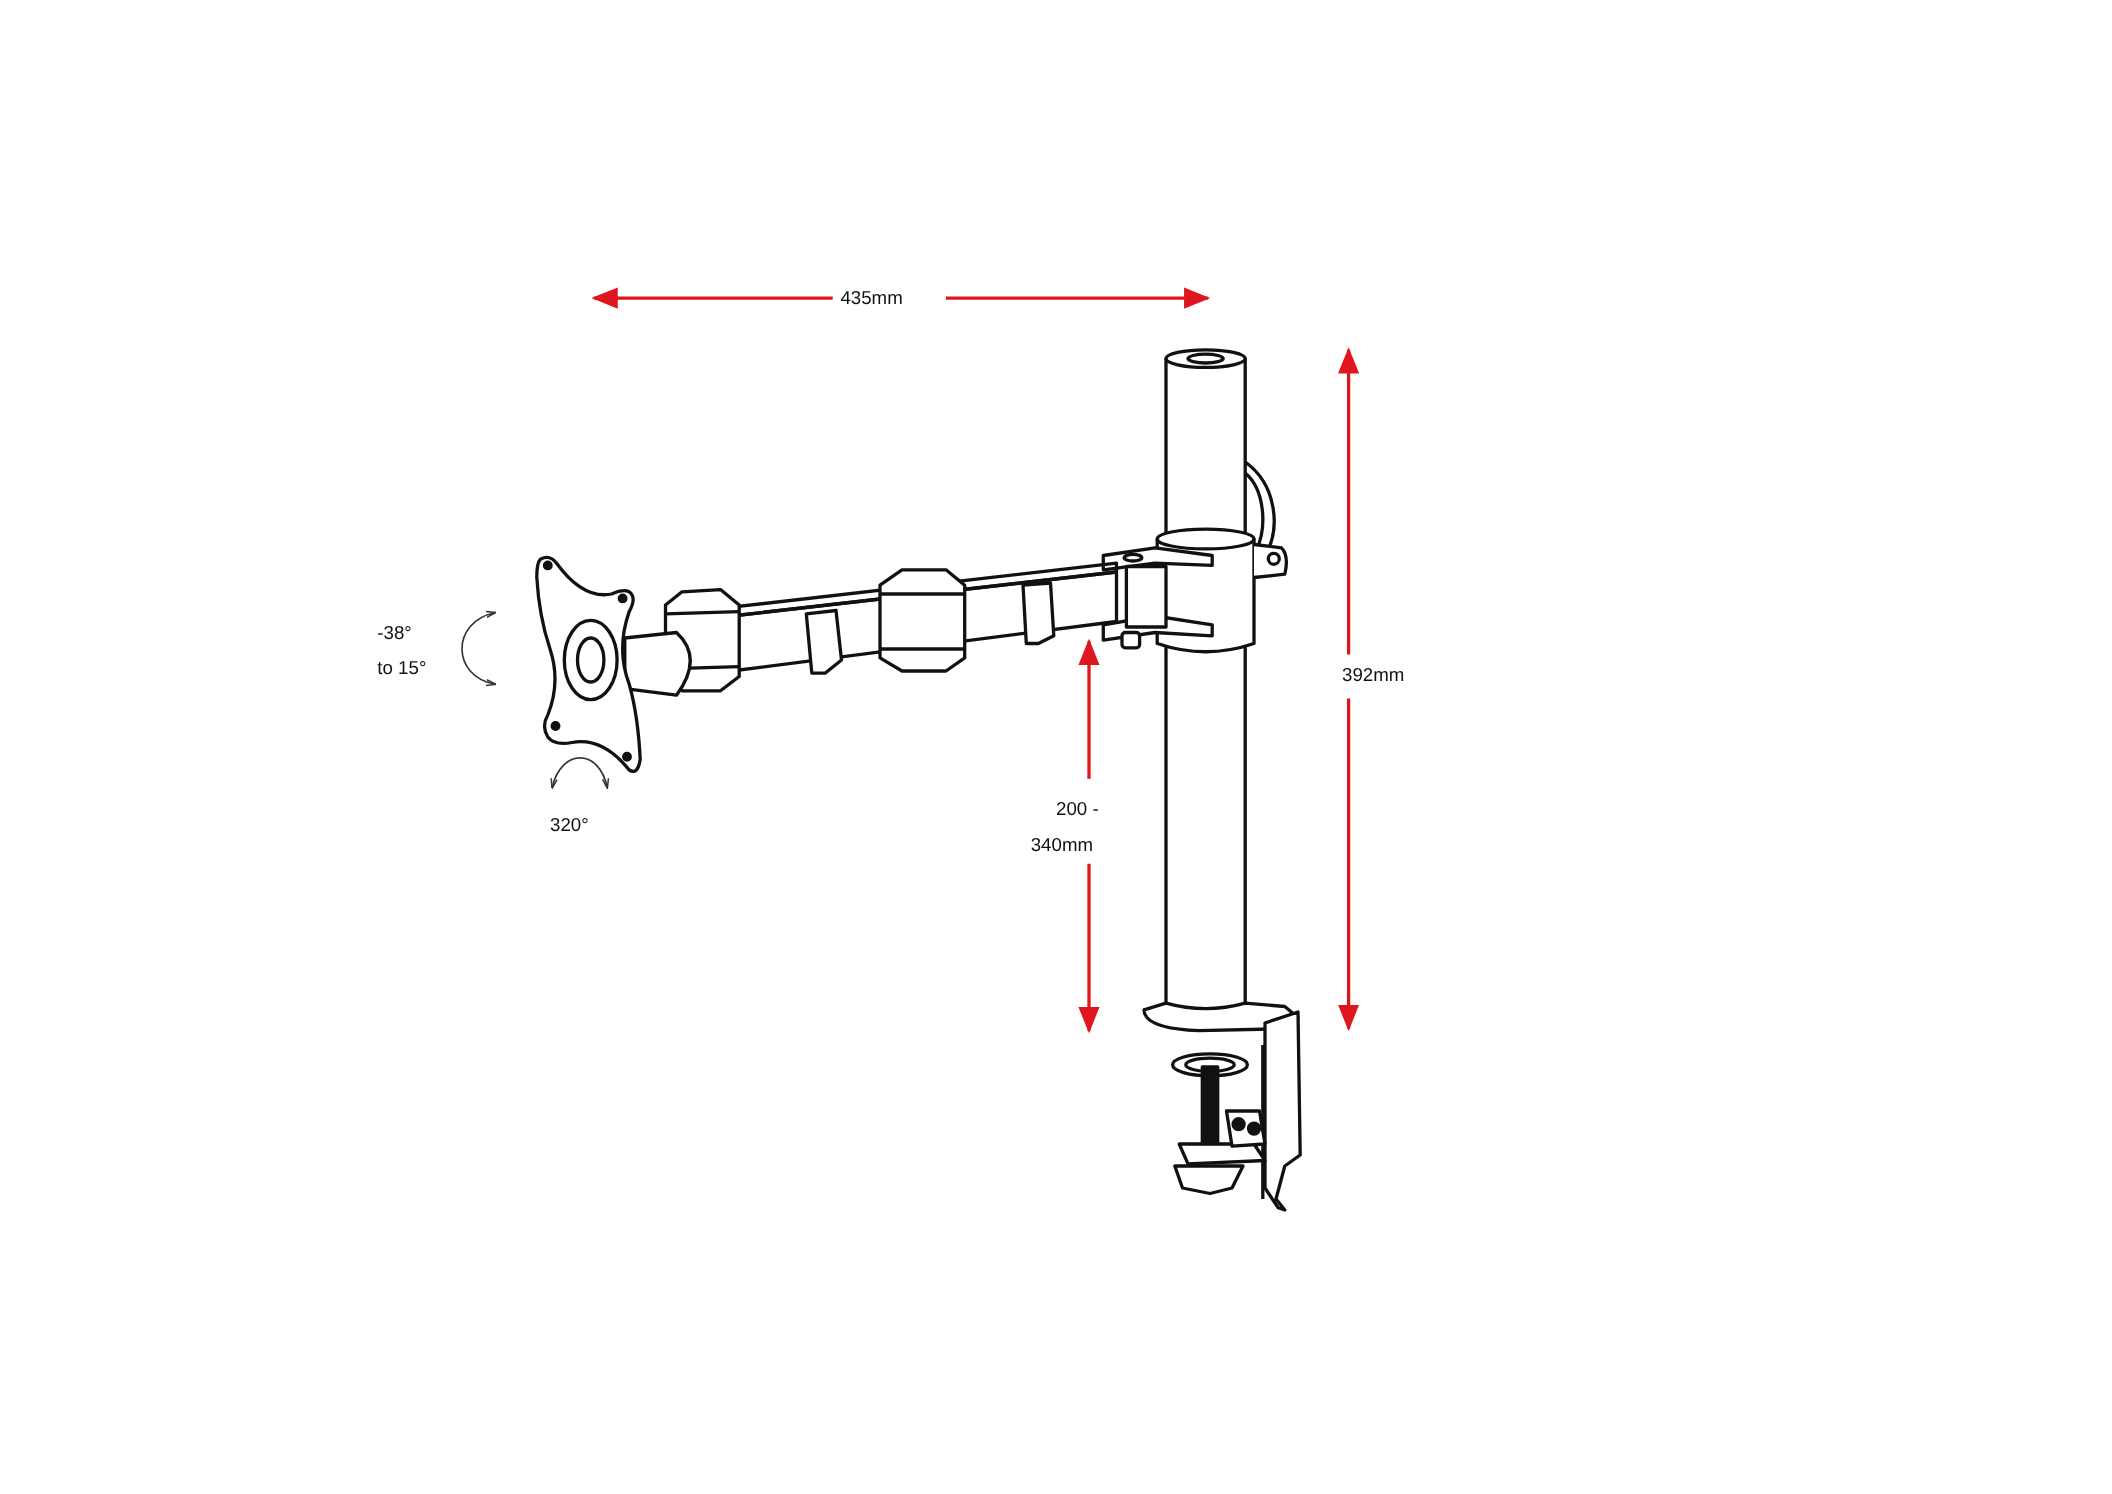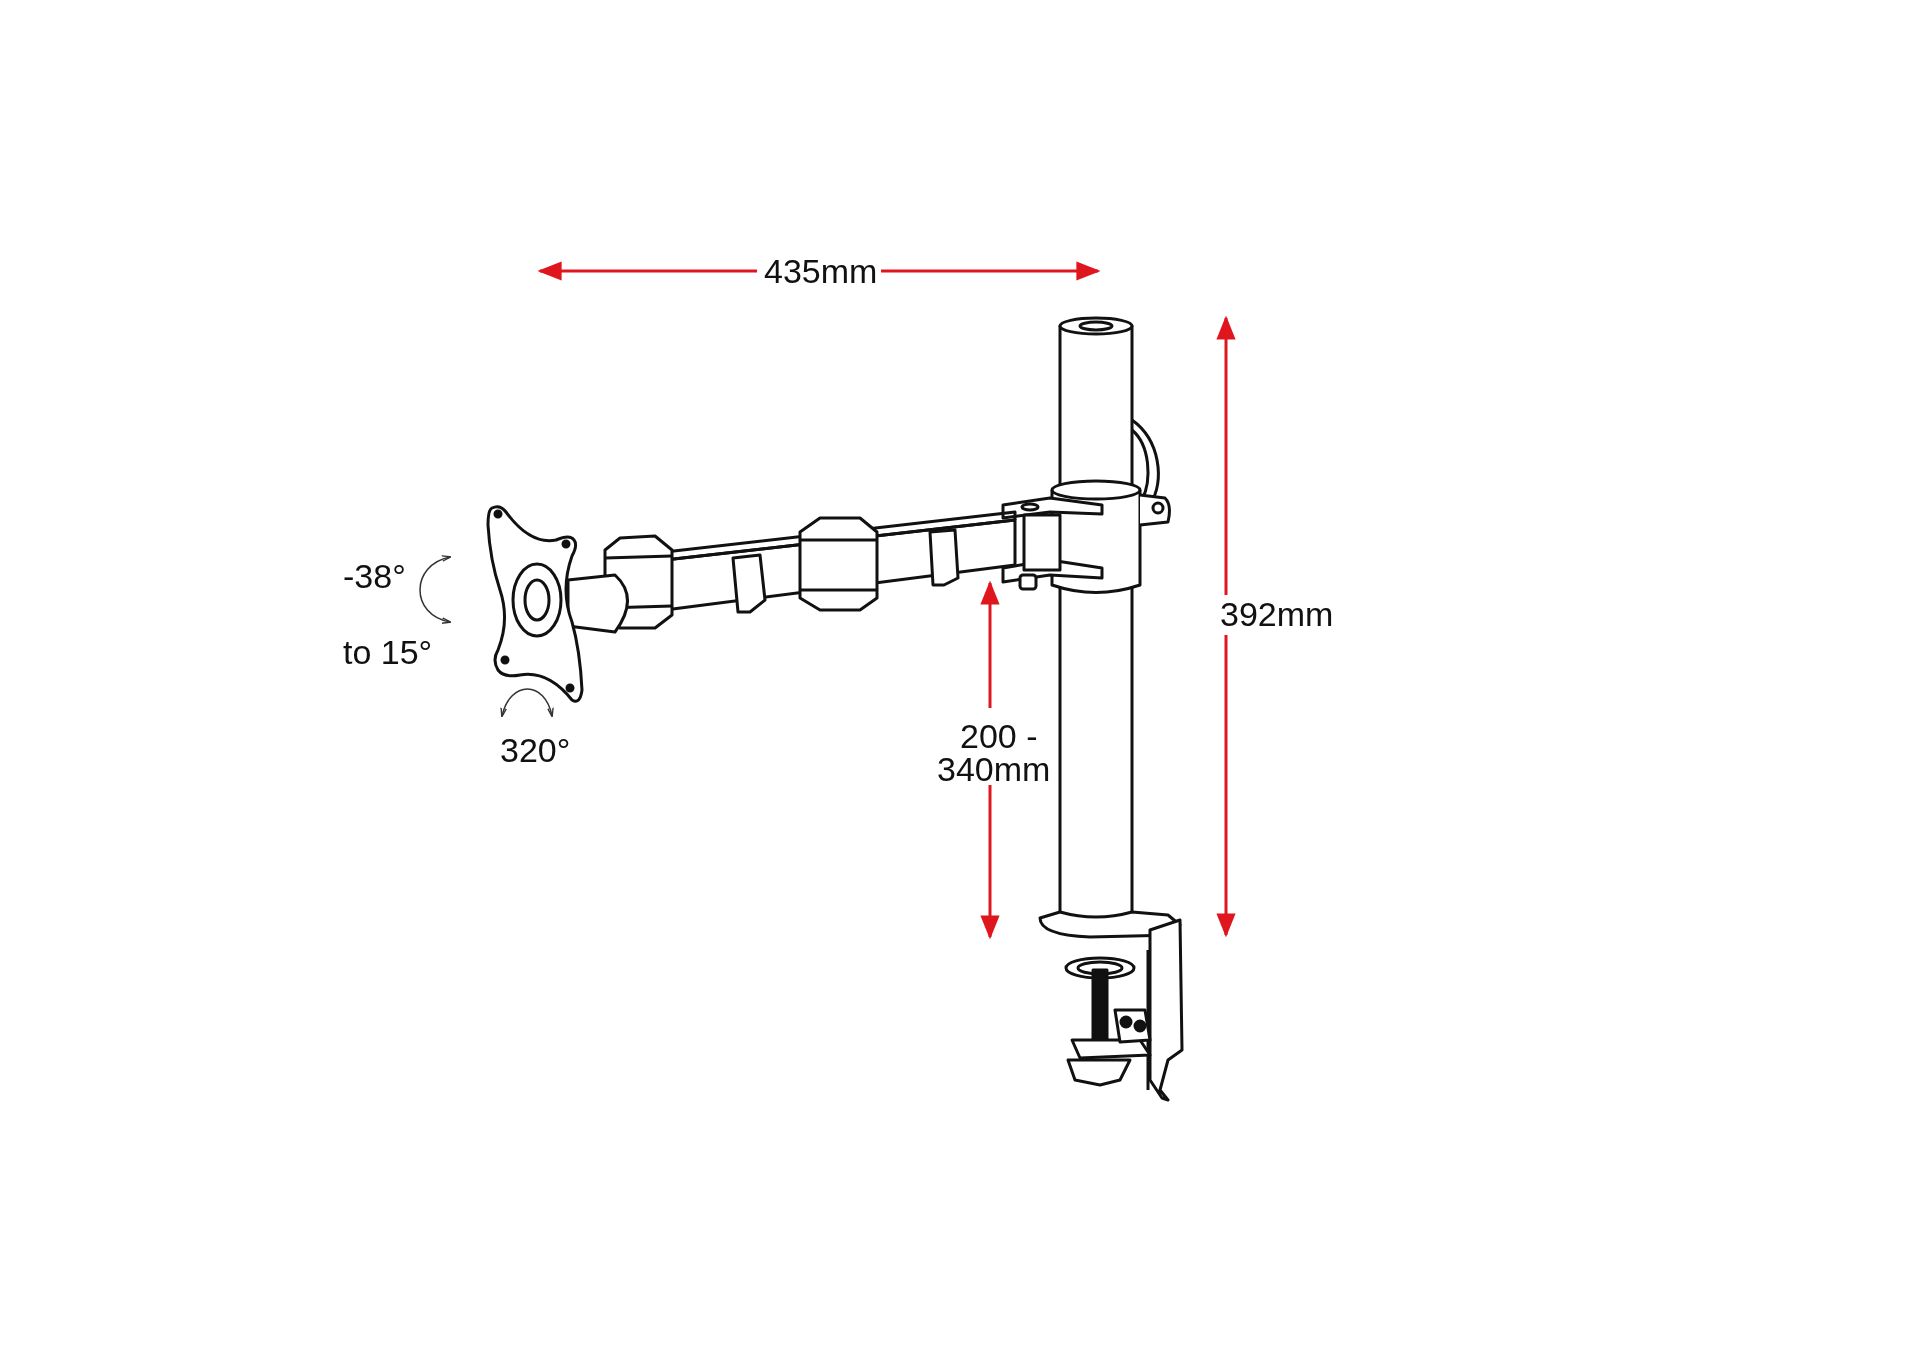--- a/index.html
+++ b/index.html
@@ -1,18 +1,18 @@
 <!DOCTYPE html>
 <html><head>
 <meta charset="utf-8">
 <style>
   html, body { margin:0; padding:0; background:#ffffff; }
   body { width:1920px; height:1358px; position:relative; overflow:hidden; font-family:"Liberation Sans", sans-serif; }
   #stage { position:absolute; left:0; top:0; width:1920px; height:1358px; }
-  .lbl { position:absolute; color:#111; font-size:34px; line-height:32px; white-space:nowrap; background:#fff; }
+  .lbl { position:absolute; color:#111; font-size:17px; line-height:32px; white-space:nowrap; background:#fff; }
 </style>
 </head>
 <body>
 
 <div id="stage">
 <svg width="1920" height="1358" viewBox="0 0 1920 1358" xmlns="http://www.w3.org/2000/svg">
   <defs>
     <marker id="ah" viewBox="0 0 10 10" refX="9" refY="5" markerWidth="8" markerHeight="8" orient="auto-start-reverse">
       <path d="M0,1 L10,5 L0,9 z" fill="#e0161e"></path>
     </marker>
@@ -111,15 +111,15 @@
       <circle cx="1140" cy="1026" r="5" fill="#111"></circle>
     </g>
   </g>
 </svg>
 
 <div class="lbl" style="left:760px; top:255px; padding:0 4px;">435mm</div>
 <div class="lbl" style="left:1220px; top:598px;">392mm</div>
 <div class="lbl" style="left:960px; top:720px;">200 -</div>
 <div class="lbl" style="left:937px; top:753px;">340mm</div>
 <div class="lbl" style="left:343px; top:560px;">-38°</div>
-<div class="lbl" style="left:343px; top:592px;margin-top:44px;">to 15°</div>
+<div class="lbl" style="left:343px; top:592px;">to 15°</div>
 <div class="lbl" style="left:500px; top:734px;">320°</div>
 </div>
 
 </body></html>

